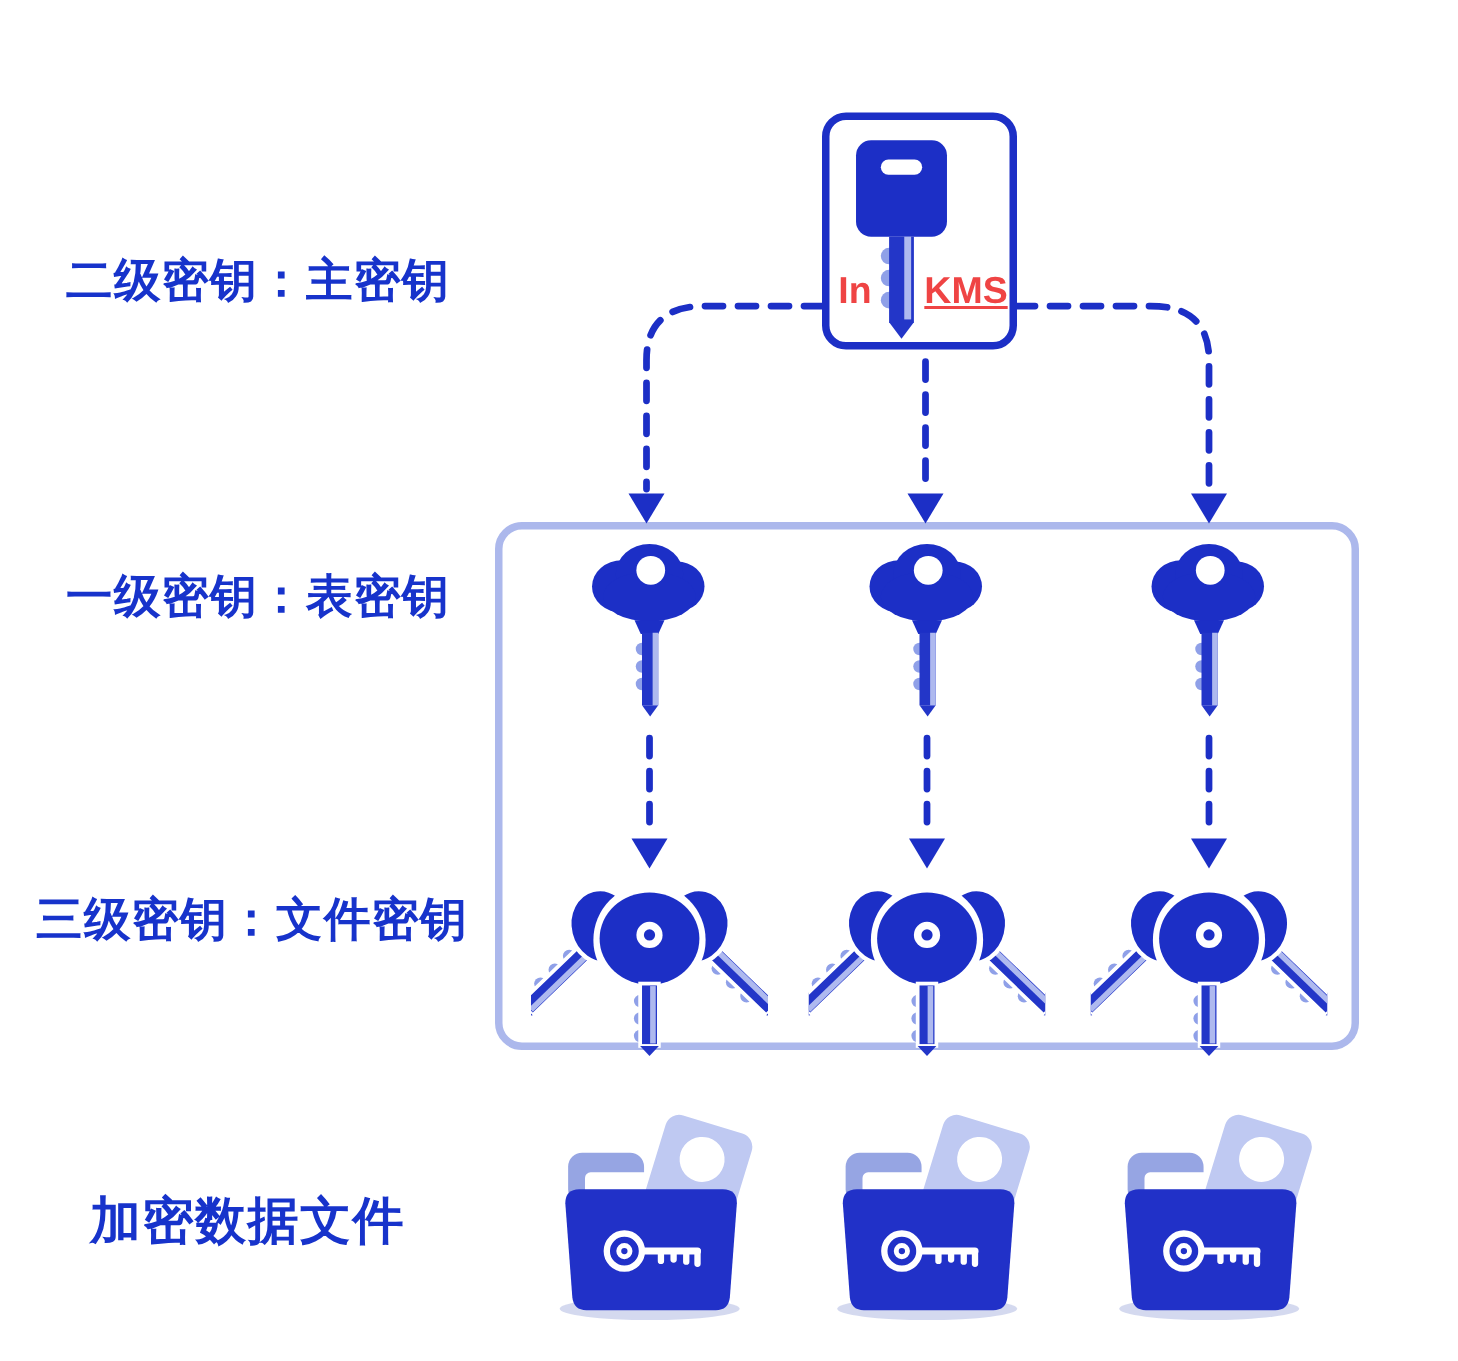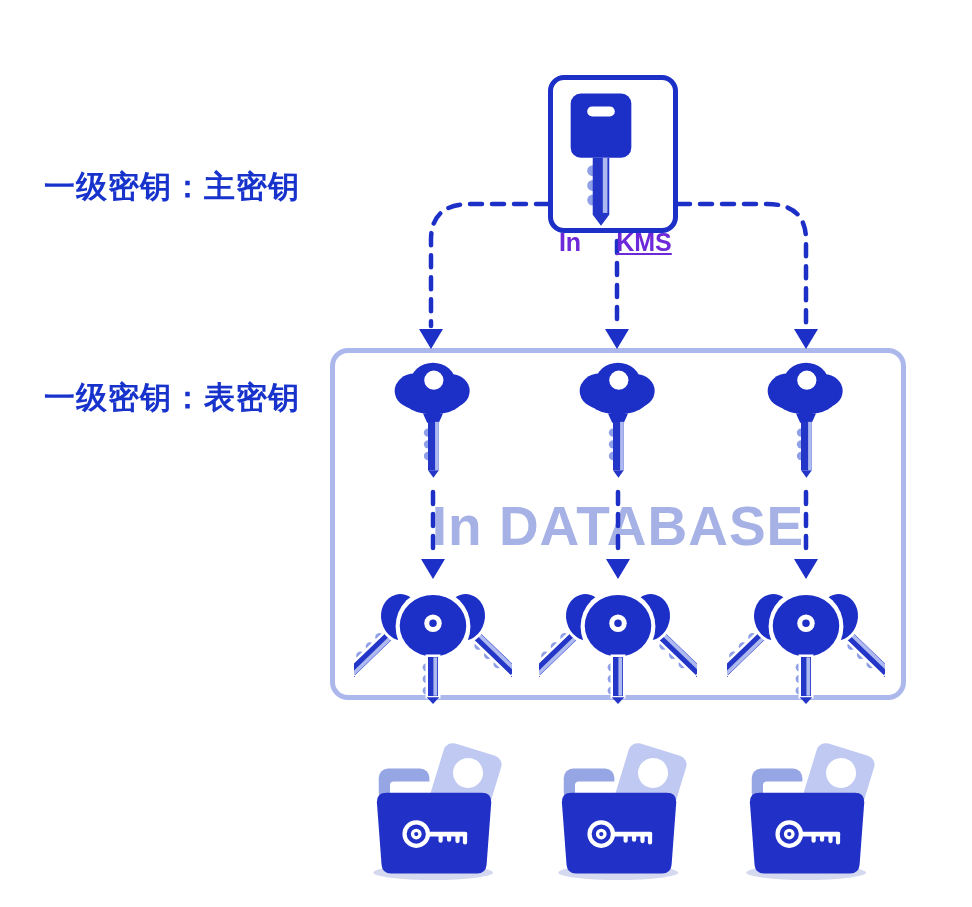--- a/index.html
+++ b/index.html
@@ -11,22 +11,22 @@
     position:absolute;font-weight:800;color:#1733CB;white-space:nowrap;
     font-size:31px;letter-spacing:1px;
   }
   .lvl-label.files{font-size:34px;}
   .kms-box{
     position:absolute;left:548px;top:75px;width:130px;height:158px;
     border:5px solid #1C2FC6;border-radius:16px;background:#ffffff;
     box-sizing:border-box;z-index:3;
   }
   .kms-text{
-    position:absolute;font-weight:800;color:#6d28d9;font-size:25px;
-    text-align:center;z-index:4;margin-top:48px;
+    position:absolute;font-weight:800;color:#ef4444;font-size:25px;
+    text-align:center;z-index:4;
   }
   .kms-text.in{left:548px;top:180px;width:44px;}
   .kms-text.kms{left:614px;top:180px;width:60px;text-decoration:underline;}
   .master-key{position:absolute;left:555px;top:88px;width:92px;height:147px;z-index:4;}
   .db-box{
     position:absolute;left:330px;top:348px;width:576px;height:352px;
     border:5px solid #ACB8EC;border-radius:18px;background:#ffffff;
     box-sizing:border-box;z-index:1;
   }
   .watermark{
@@ -126,32 +126,33 @@
         <circle cx="60" cy="98" r="4" stroke-width="3.5"></circle>
         <path d="M73 98 H112" stroke-width="5"></path>
         <path d="M86 98 V105 M95 98 V104 M104 98 V105.5 M112 98 V107" stroke-width="4.5"></path>
       </g>
     </symbol>
   </defs>
 </svg>
 
 <div class="canvas">
 
-  <div class="lvl-label" style="left:44px;top:166px;">一级密钥：主密钥</div>
+  <div class="lvl-label" style="left:44px;top:166px;">二级密钥：主密钥</div>
   <div class="lvl-label" style="left:44px;top:377px;">一级密钥：表密钥</div>
+  <div class="lvl-label" style="left:24px;top:592px;">三级密钥：文件密钥</div>
+  <div class="lvl-label files" style="left:60px;top:791px;">加密数据文件</div>
 
   <div class="kms-box"></div>
   <svg class="master-key" viewBox="0 0 100 160">
     <use href="#sym-master-key"></use>
   </svg>
   <div class="kms-text in">In</div>
   <div class="kms-text kms">KMS</div>
 
   <div class="db-box"></div>
-  <div class="watermark">In DATABASE</div>
 
   <svg class="connectors" viewBox="0 0 972 907">
     <g stroke="#1C2FC6" stroke-width="4.5" fill="none" stroke-linecap="round" stroke-dasharray="12 10">
       <path d="M548 204 H470 Q431 204 431 240 V326"></path>
       <path d="M617 241 V326"></path>
       <path d="M678 204 H767 Q806 204 806 240 V326"></path>
       <path d="M433 492 V553"></path>
       <path d="M618 492 V553"></path>
       <path d="M806 492 V553"></path>
     </g>

